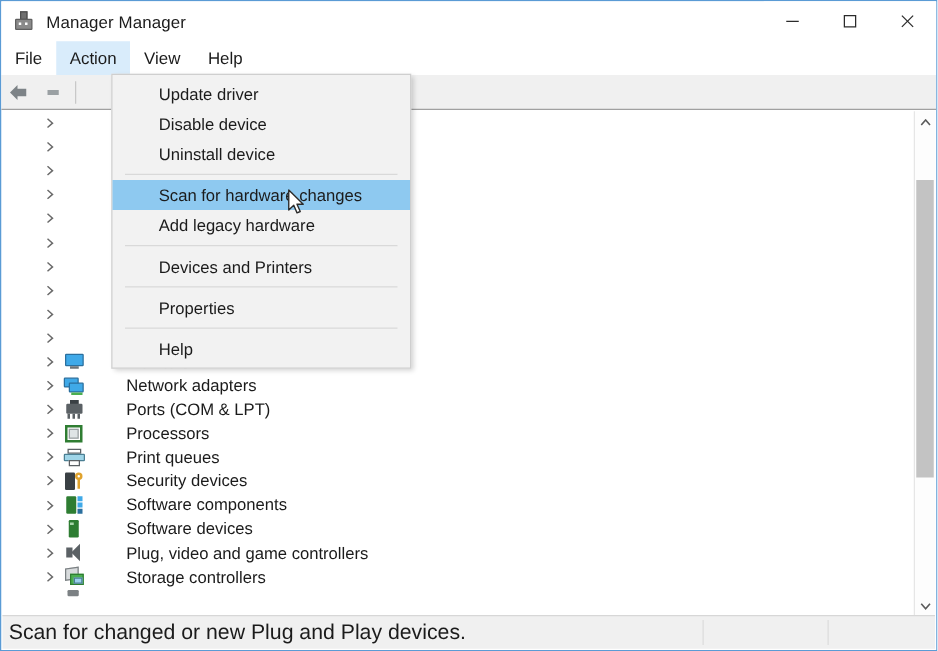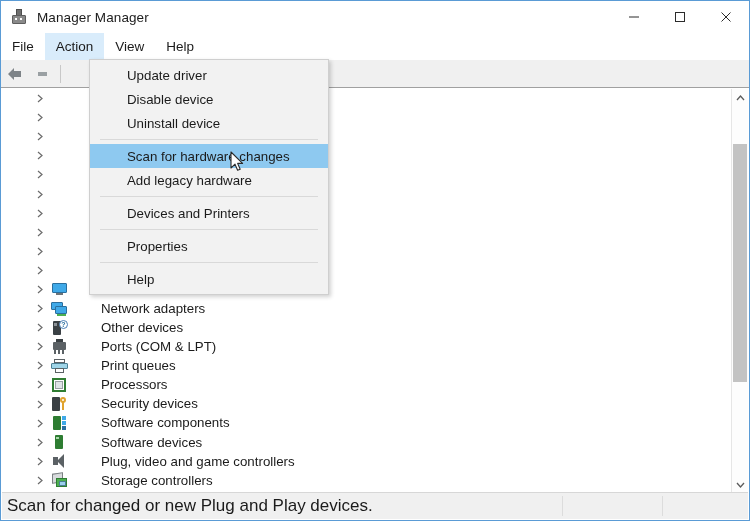--- a/index.html
+++ b/index.html
@@ -564,32 +564,20 @@
             </svg>
           </span>
         <span class="ticon ic-net">
             <span class="scr2"></span>
             <span class="scr1"></span>
             <span class="base"></span>
           </span>
         <span class="tlabel">Network adapters</span>
       </div>
 
-      <div class="tree-row">
-        <span class="chev">
-            <svg width="8" height="9" viewBox="0 0 8 9">
-              <path d="M2 1 L6 4.5 L2 8" fill="none" stroke="#6b6b6b" stroke-width="1.2"></path>
-            </svg>
-          </span>
-        <span class="ticon ic-dev">
-            <span class="tower"></span>
-            <span class="q">?</span>
-          </span>
-        <span class="tlabel">Other devices</span>
-      </div>
 
       <div class="tree-row">
         <span class="chev">
             <svg width="8" height="9" viewBox="0 0 8 9">
               <path d="M2 1 L6 4.5 L2 8" fill="none" stroke="#6b6b6b" stroke-width="1.2"></path>
             </svg>
           </span>
         <span class="ticon ic-port">
             <span class="top"></span>
             <span class="body"></span>
@@ -599,39 +587,39 @@
           </span>
         <span class="tlabel">Ports (COM &amp; LPT)</span>
       </div>
 
       <div class="tree-row">
         <span class="chev">
             <svg width="8" height="9" viewBox="0 0 8 9">
               <path d="M2 1 L6 4.5 L2 8" fill="none" stroke="#6b6b6b" stroke-width="1.2"></path>
             </svg>
           </span>
+        <span class="ticon ic-cpu">
+            <span class="outer"></span>
+            <span class="inner"></span>
+          </span>
+        <span class="tlabel">Processors</span>
+      </div>
+
+      <div class="tree-row">
+        <span class="chev">
+            <svg width="8" height="9" viewBox="0 0 8 9">
+              <path d="M2 1 L6 4.5 L2 8" fill="none" stroke="#6b6b6b" stroke-width="1.2"></path>
+            </svg>
+          </span>
         <span class="ticon ic-print">
             <span class="top"></span>
             <span class="mid"></span>
             <span class="bot"></span>
           </span>
         <span class="tlabel">Print queues</span>
-      </div>
-
-      <div class="tree-row">
-        <span class="chev">
-            <svg width="8" height="9" viewBox="0 0 8 9">
-              <path d="M2 1 L6 4.5 L2 8" fill="none" stroke="#6b6b6b" stroke-width="1.2"></path>
-            </svg>
-          </span>
-        <span class="ticon ic-cpu">
-            <span class="outer"></span>
-            <span class="inner"></span>
-          </span>
-        <span class="tlabel">Processors</span>
       </div>
 
       <div class="tree-row">
         <span class="chev">
             <svg width="8" height="9" viewBox="0 0 8 9">
               <path d="M2 1 L6 4.5 L2 8" fill="none" stroke="#6b6b6b" stroke-width="1.2"></path>
             </svg>
           </span>
         <span class="ticon ic-sec">
             <span class="tower"></span>

